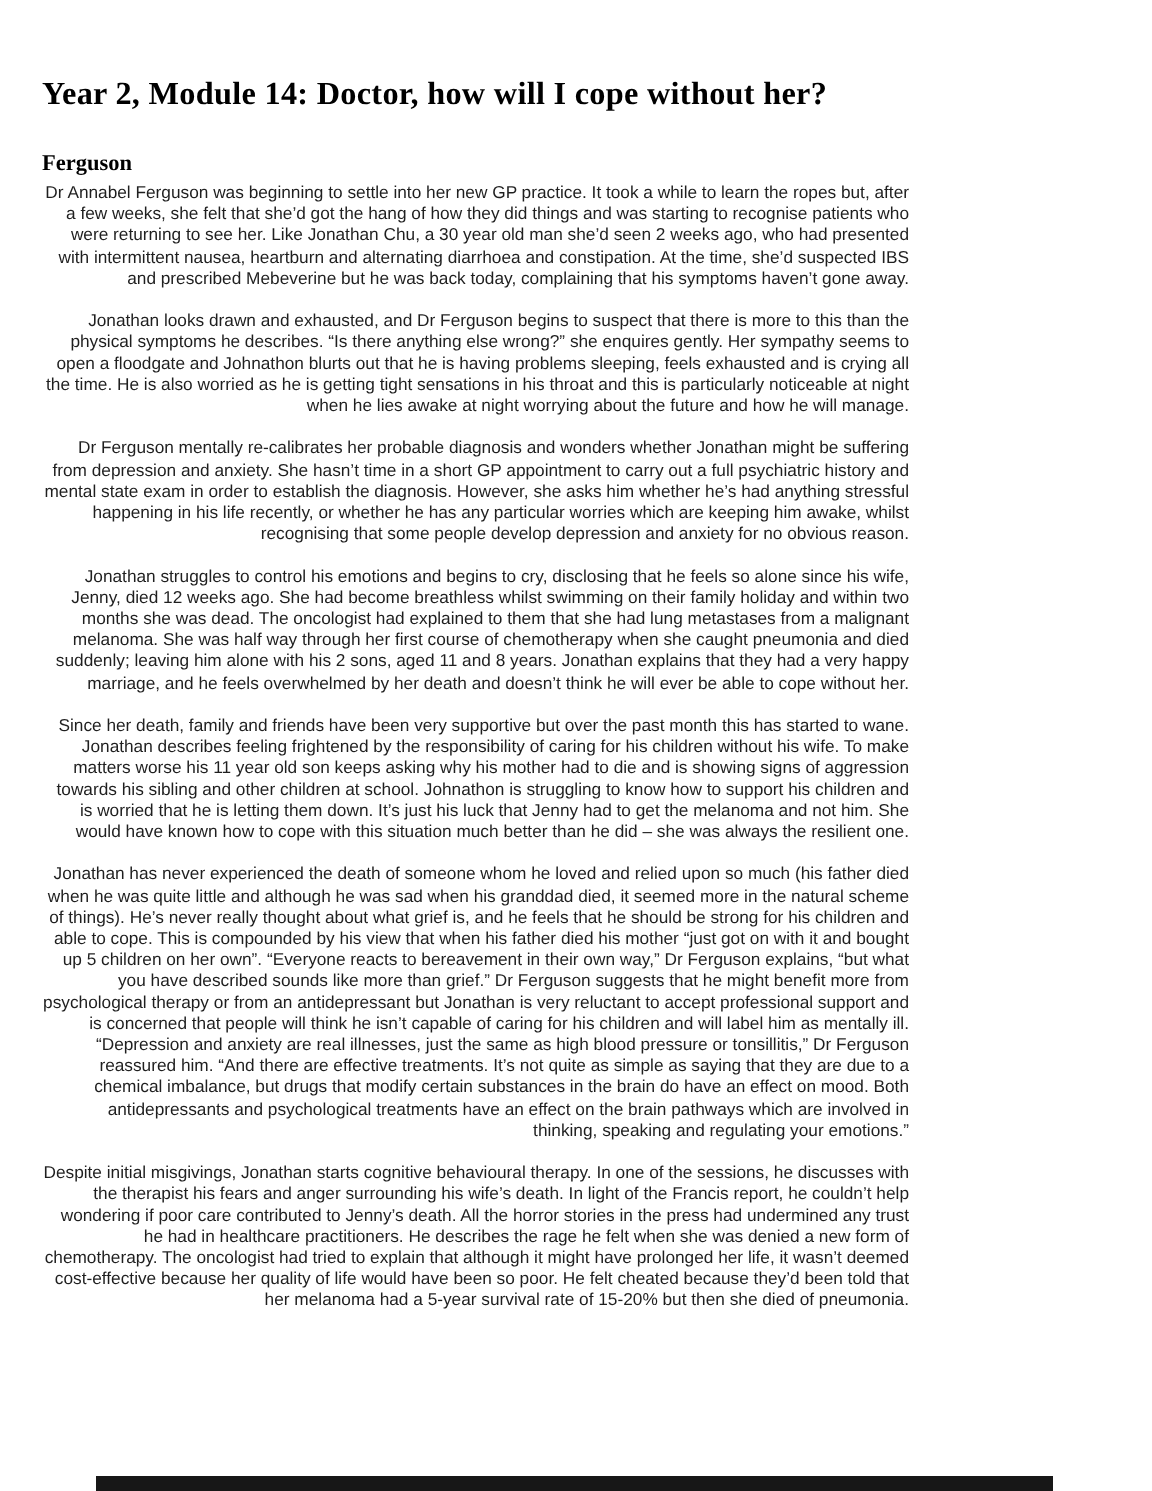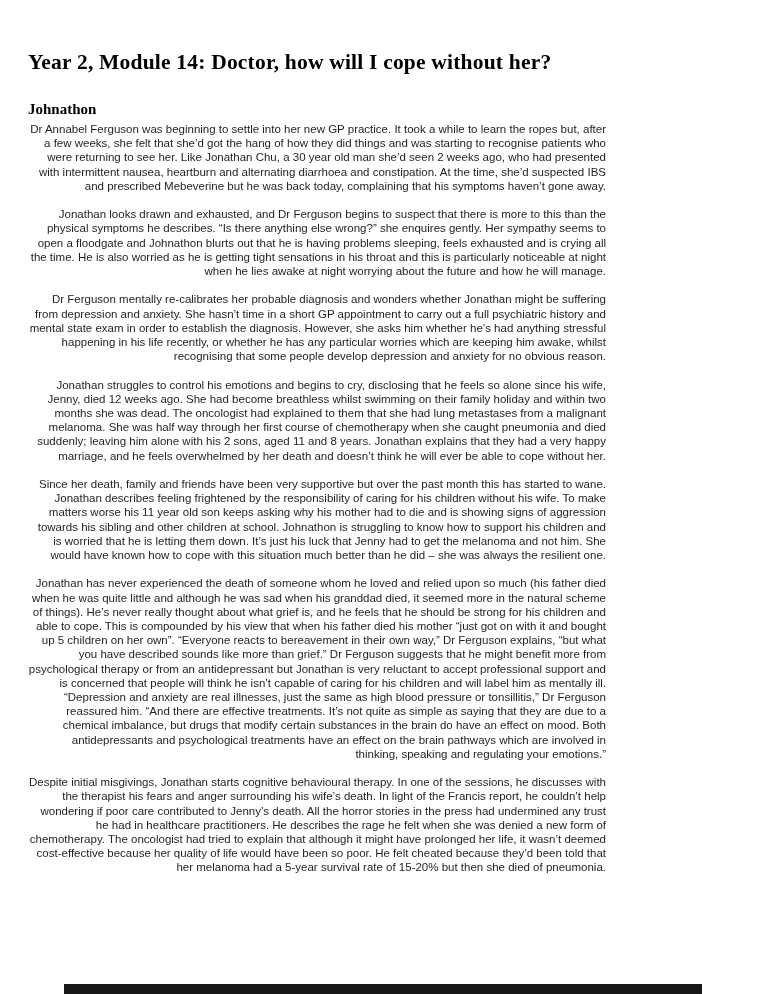--- a/index.html
+++ b/index.html
@@ -50,21 +50,21 @@
     height: 10px;
     background: #171717;
   }
 </style>
 </head>
 <body>
 
 <div class="page">
   <h1 class="doc-title">Year 2, Module 14: Doctor, how will I cope without her?</h1>
 
-  <h2 class="section-heading">Johnathon</h2>
+  <h2 class="section-heading">Ferguson</h2>
 
   <div>
     <p class="body-para">Dr Annabel Ferguson was beginning to settle into her new GP practice. It took a while to learn the ropes but, after a few weeks, she felt that she’d got the hang of how they did things and was starting to recognise patients who were returning to see her. Like Jonathan Chu, a 30 year old man she’d seen 2 weeks ago, who had presented with intermittent nausea, heartburn and alternating diarrhoea and constipation. At the time, she’d suspected IBS and prescribed Mebeverine but he was back today, complaining that his symptoms haven’t gone away.</p>
 
     <p class="body-para">Jonathan looks drawn and exhausted, and Dr Ferguson begins to suspect that there is more to this than the physical symptoms he describes. “Is there anything else wrong?” she enquires gently. Her sympathy seems to open a floodgate and Johnathon blurts out that he is having problems sleeping, feels exhausted and is crying all the time. He is also worried as he is getting tight sensations in his throat and this is particularly noticeable at night when he lies awake at night worrying about the future and how he will manage.</p>
 
     <p class="body-para">Dr Ferguson mentally re-calibrates her probable diagnosis and wonders whether Jonathan might be suffering from depression and anxiety. She hasn’t time in a short GP appointment to carry out a full psychiatric history and mental state exam in order to establish the diagnosis. However, she asks him whether he’s had anything stressful happening in his life recently, or whether he has any particular worries which are keeping him awake, whilst recognising that some people develop depression and anxiety for no obvious reason.</p>
 
     <p class="body-para">Jonathan struggles to control his emotions and begins to cry, disclosing that he feels so alone since his wife, Jenny, died 12 weeks ago. She had become breathless whilst swimming on their family holiday and within two months she was dead. The oncologist had explained to them that she had lung metastases from a malignant melanoma. She was half way through her first course of chemotherapy when she caught pneumonia and died suddenly; leaving him alone with his 2 sons, aged 11 and 8 years. Jonathan explains that they had a very happy marriage, and he feels overwhelmed by her death and doesn’t think he will ever be able to cope without her.</p>
 

